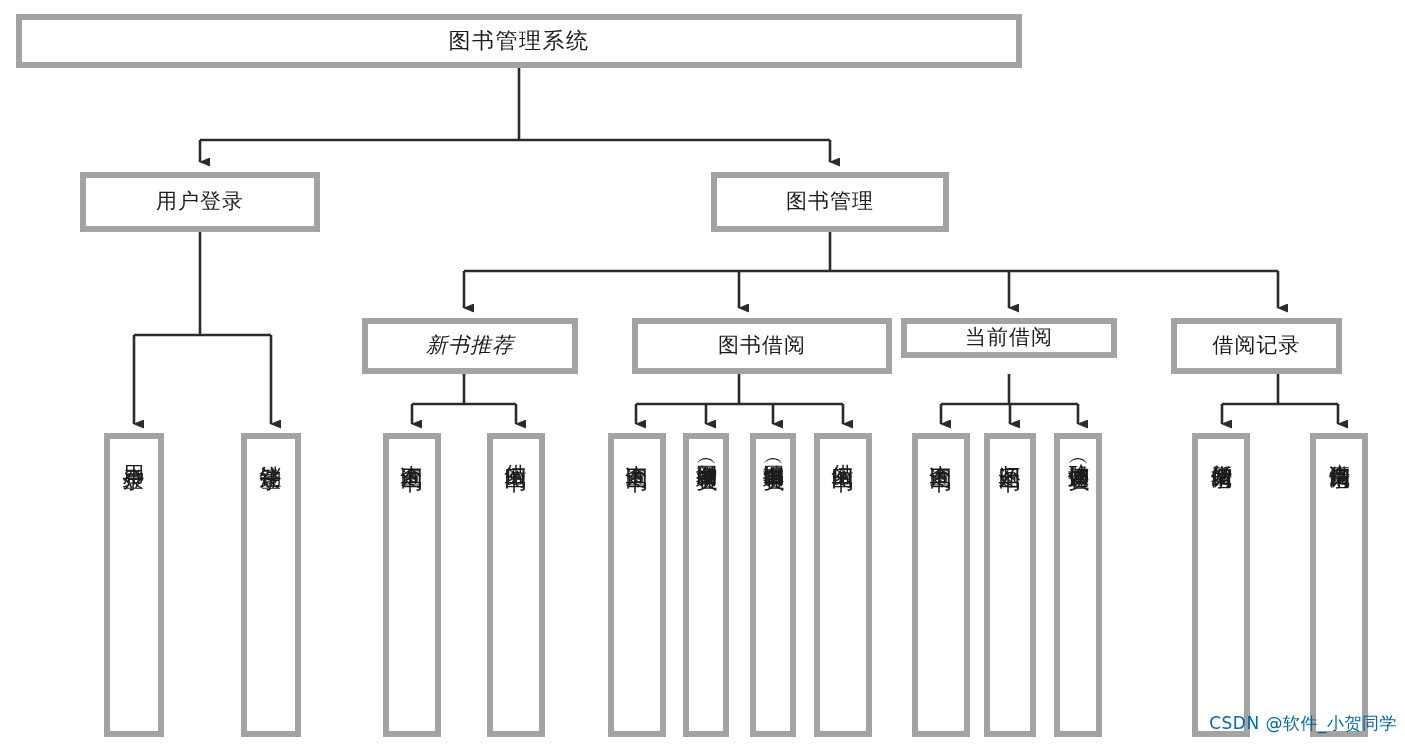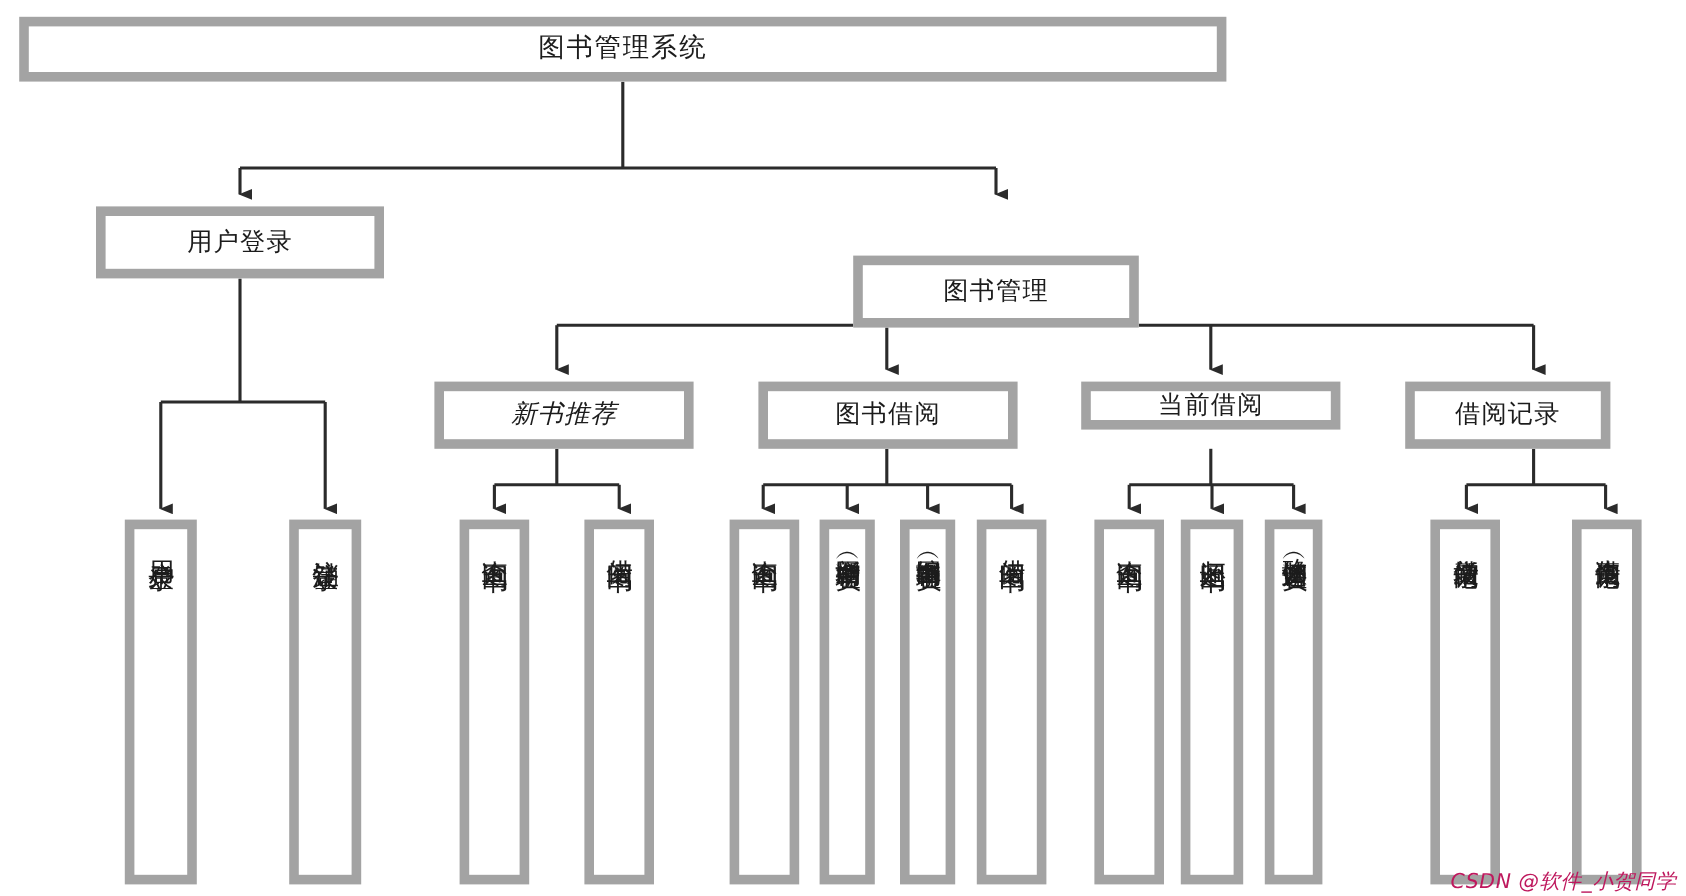--- a/index.html
+++ b/index.html
@@ -24,21 +24,21 @@
     left: 0;
     top: 0;
     width: 1405px;
     height: 747px;
     pointer-events: none;
   }
   .node {
     position: absolute;
     box-sizing: border-box;
     background: #ffffff;
-    border: 8px solid #a3a3a3;
+    border: 6px solid #a3a3a3;
     display: flex;
     align-items: center;
     justify-content: center;
     z-index: 2;
   }
   .node .node-label {
     display: block;
     text-align: center;
     color: #1c1c1c;
     white-space: nowrap;
@@ -66,27 +66,26 @@
     white-space: nowrap;
   }
   .node.vertical.tall-text .node-label {
     font-size: 21px;
     line-height: 1.22;
     letter-spacing: 1px;
   }
   #watermark {
     position: absolute;
     right: 8px;
-    bottom: 1px;
+    bottom: 12px;
     font-size: 17px;
-    color: #be185d;
+    color: #0369a1;
     letter-spacing: 0.5px;
     z-index: 5;
     white-space: nowrap;
-    font-style: italic;
   }
 </style>
 </head>
 <body>
 
 <div id="diagram-root">
 
   <svg id="edge-layer" viewBox="0 0 1405 747" width="1405" height="747" xmlns="http://www.w3.org/2000/svg">
     <defs>
       <marker id="arrowhead" markerWidth="9" markerHeight="11" refX="4.5" refY="10" orient="auto" markerUnits="userSpaceOnUse">
@@ -138,29 +137,29 @@
   </svg>
 
   <div class="node root horizontal" style="left:16px; top:14px; width:1006px; height:54px;">
     <span class="node-label">图书管理系统</span>
   </div>
 
   <div class="node horizontal" style="left:80px; top:172px; width:240px; height:60px;">
     <span class="node-label">用户登录</span>
   </div>
 
-  <div class="node horizontal" style="left:711px; top:172px; width:238px; height:60px;margin-top:41px;">
+  <div class="node horizontal" style="left:711px; top:172px; width:238px; height:60px;">
     <span class="node-label">图书管理</span>
   </div>
 
   <div class="node horizontal" style="left:362px; top:318px; width:216px; height:56px;font-style:italic;">
     <span class="node-label">新书推荐</span>
   </div>
 
-  <div class="node horizontal" style="left:632px; top:318px; width:216px; height:56px;">
+  <div class="node horizontal" style="left:632px; top:318px; width:260px; height:56px;">
     <span class="node-label">图书借阅</span>
   </div>
 
   <div class="node horizontal" style="left:901px; top:318px; width:216px; height:40px;">
     <span class="node-label">当前借阅</span>
   </div>
 
   <div class="node horizontal" style="left:1171px; top:318px; width:171px; height:56px;">
     <span class="node-label">借阅记录</span>
   </div>

